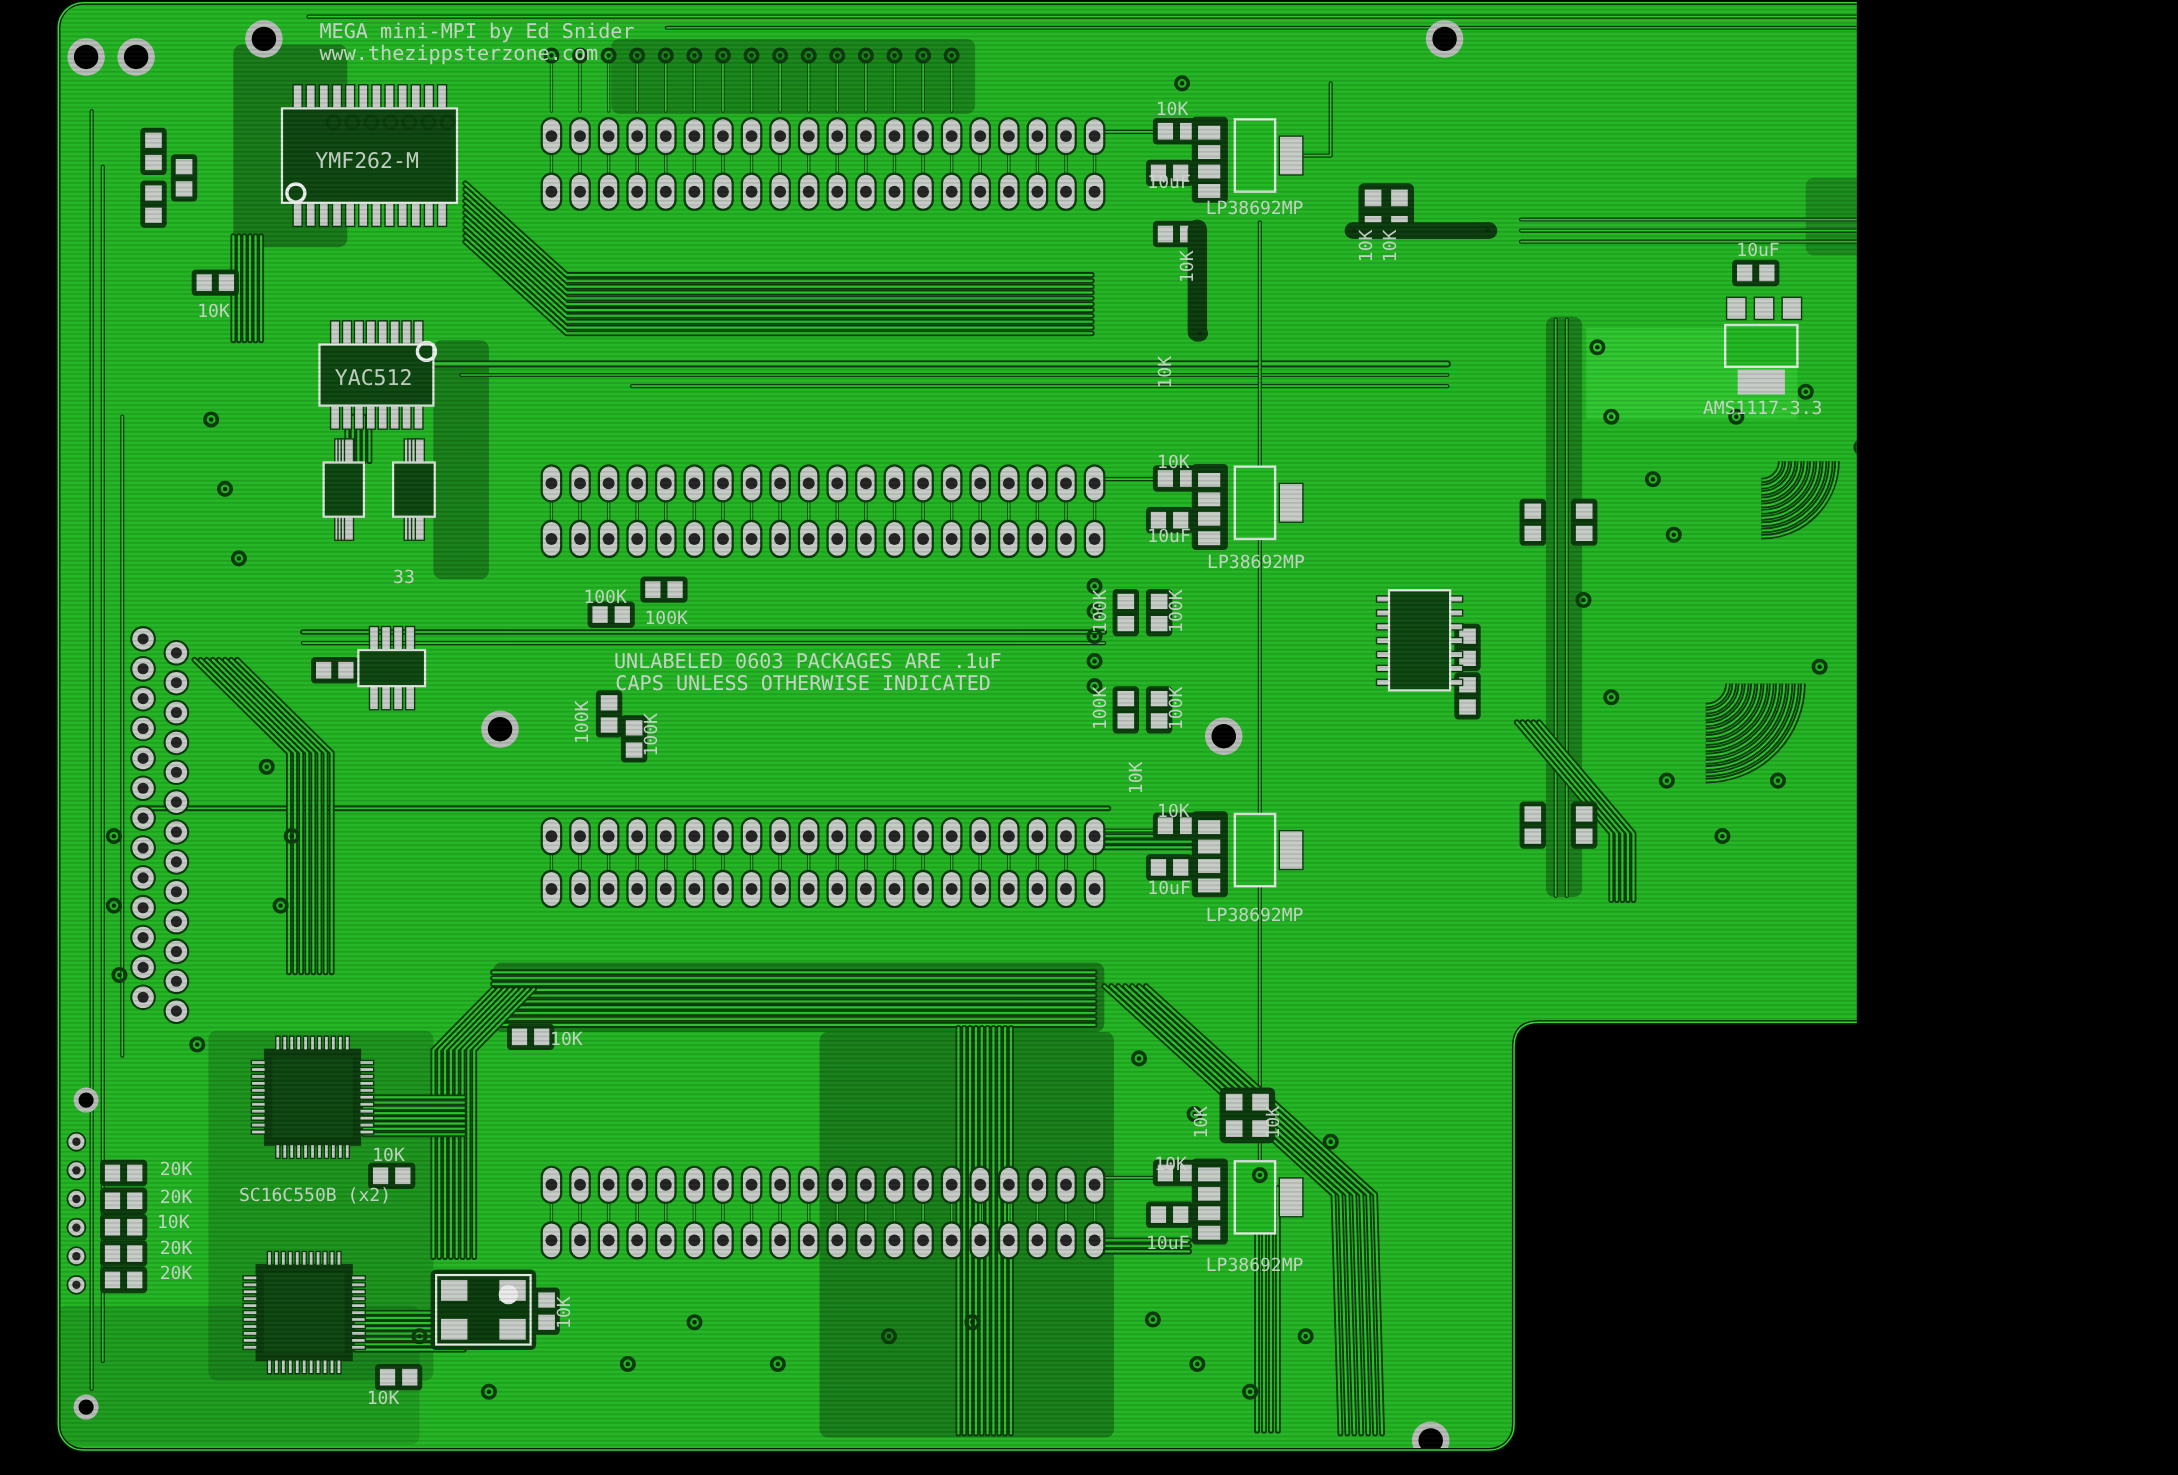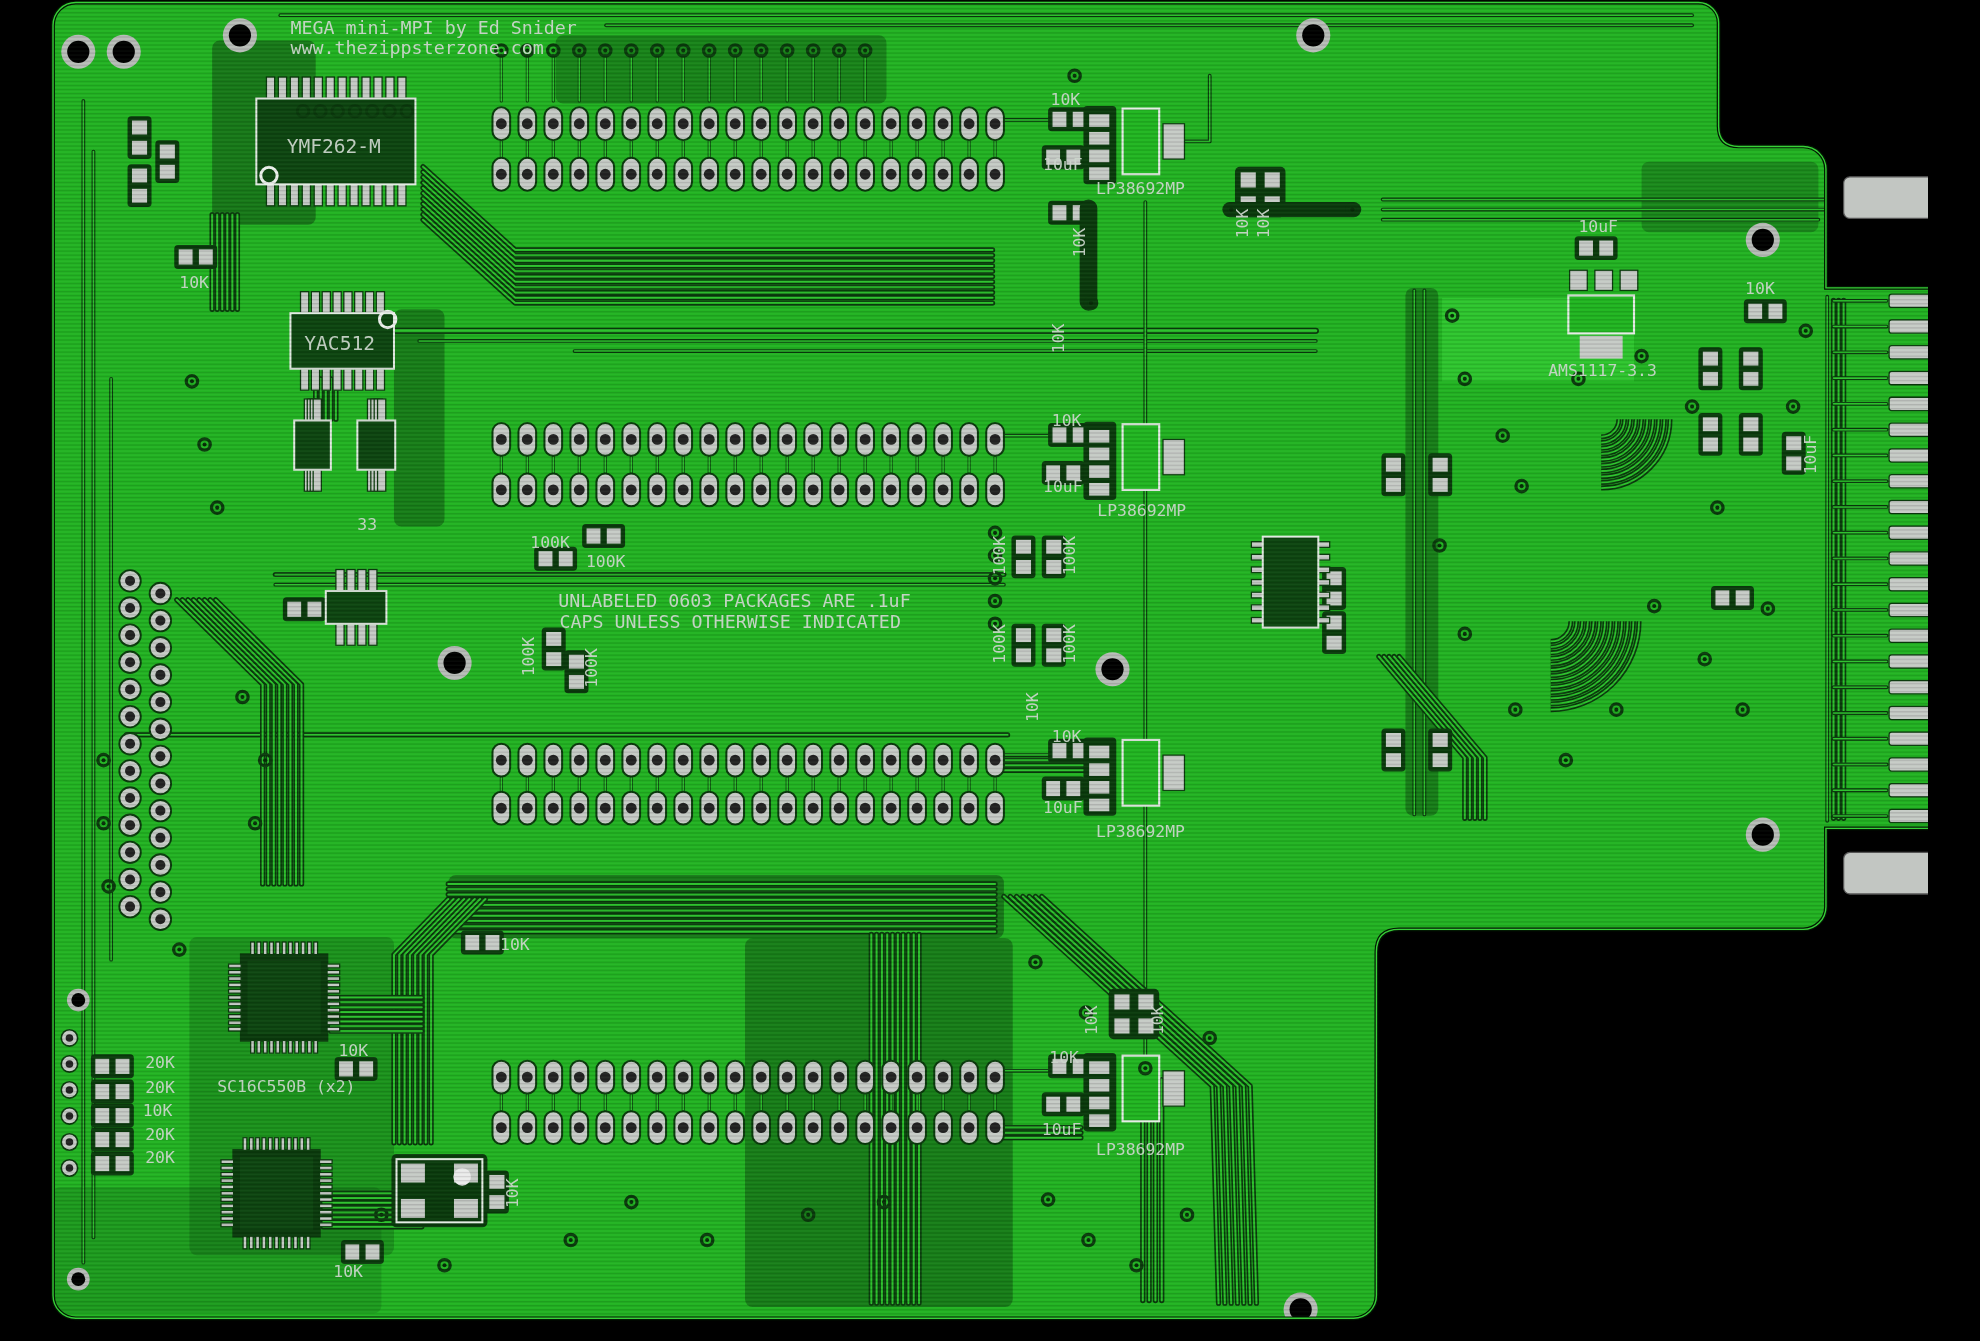--- a/index.html
+++ b/index.html
@@ -1,16 +1,16 @@
 <!DOCTYPE html>
 <html><head>
 <meta charset="utf-8">
 <style>
   html,body{margin:0;padding:0;background:#000;}
-  .stage{position:relative;width:1928px;height:1341px;background:#000;overflow:hidden;}
+  .stage{position:relative;width:1688px;height:1341px;background:#000;overflow:hidden;}
   svg{position:absolute;left:0;top:0;}
   text{font-family:"DejaVu Sans Mono","Liberation Mono",monospace;}
 </style>
 </head>
 <body>
 
 <div class="stage">
   <svg id="pcb" width="1980" height="1341" viewBox="0 0 1568 1062" preserveAspectRatio="none">
     <defs>
       <pattern id="scan" width="4" height="3.2" patternUnits="userSpaceOnUse">

